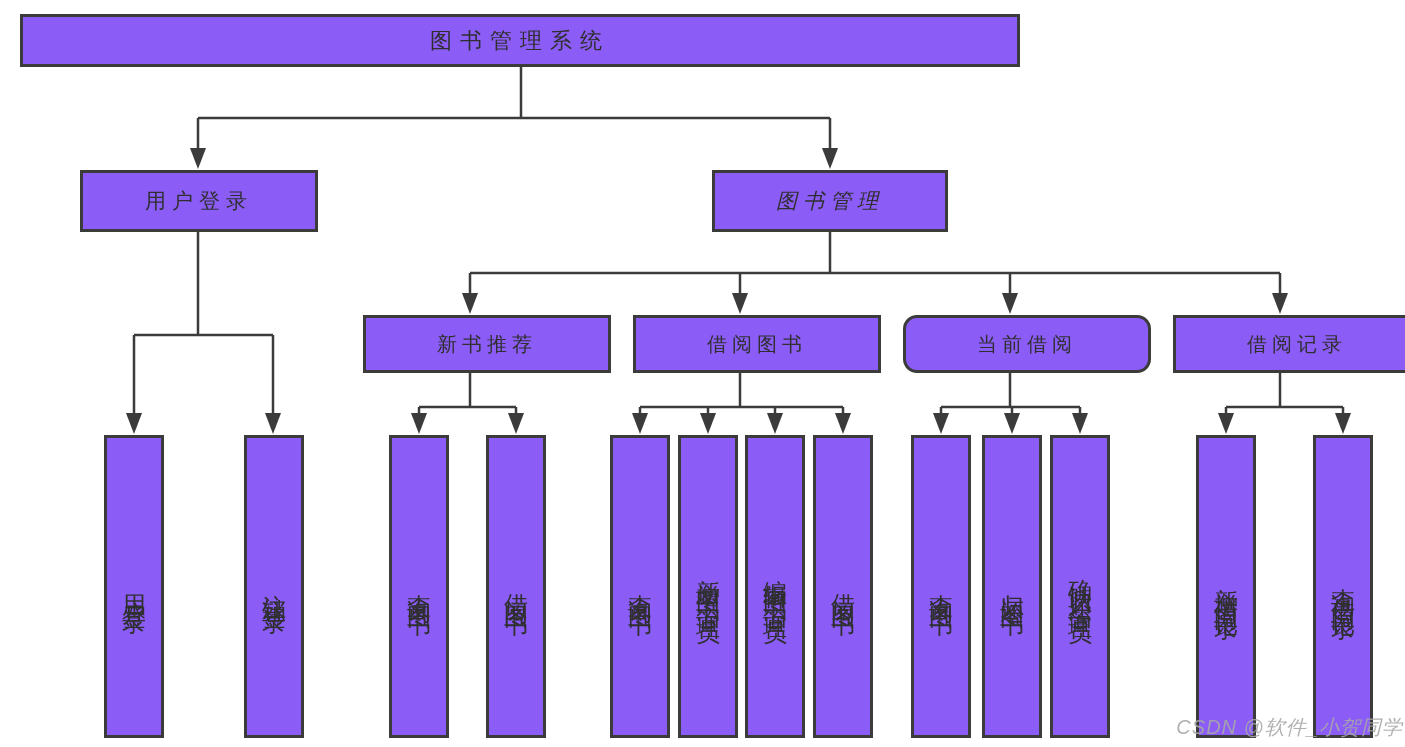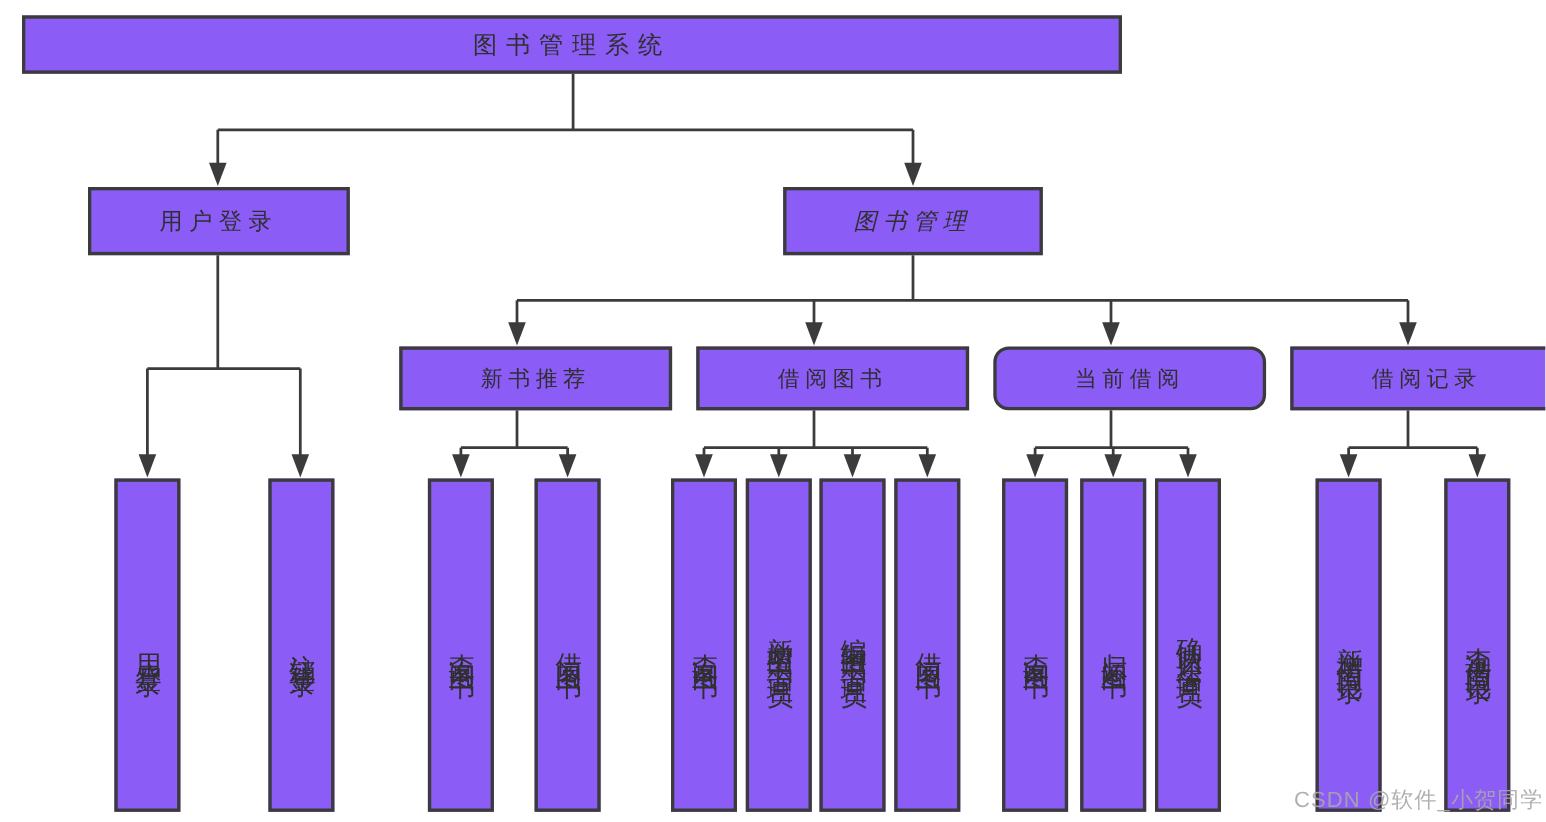--- a/index.html
+++ b/index.html
@@ -56,20 +56,21 @@
   #lf-12 { left: 1196px; } #lf-13 { left: 1313px; }
 
   #watermark {
     position: absolute;
     right: 2px; top: 714px;
     font-size: 20px;
     letter-spacing: 1px;
     color: var(--watermark);
     z-index: 3;
     opacity: 0.9;
+    font-style: italic;
   }
 </style>
 </head>
 <body>
 
 <div id="canvas">
 
   <svg id="edges" viewBox="0 0 1405 747" xmlns="http://www.w3.org/2000/svg">
     <g>
       <path d="M521 67 V118"></path>

